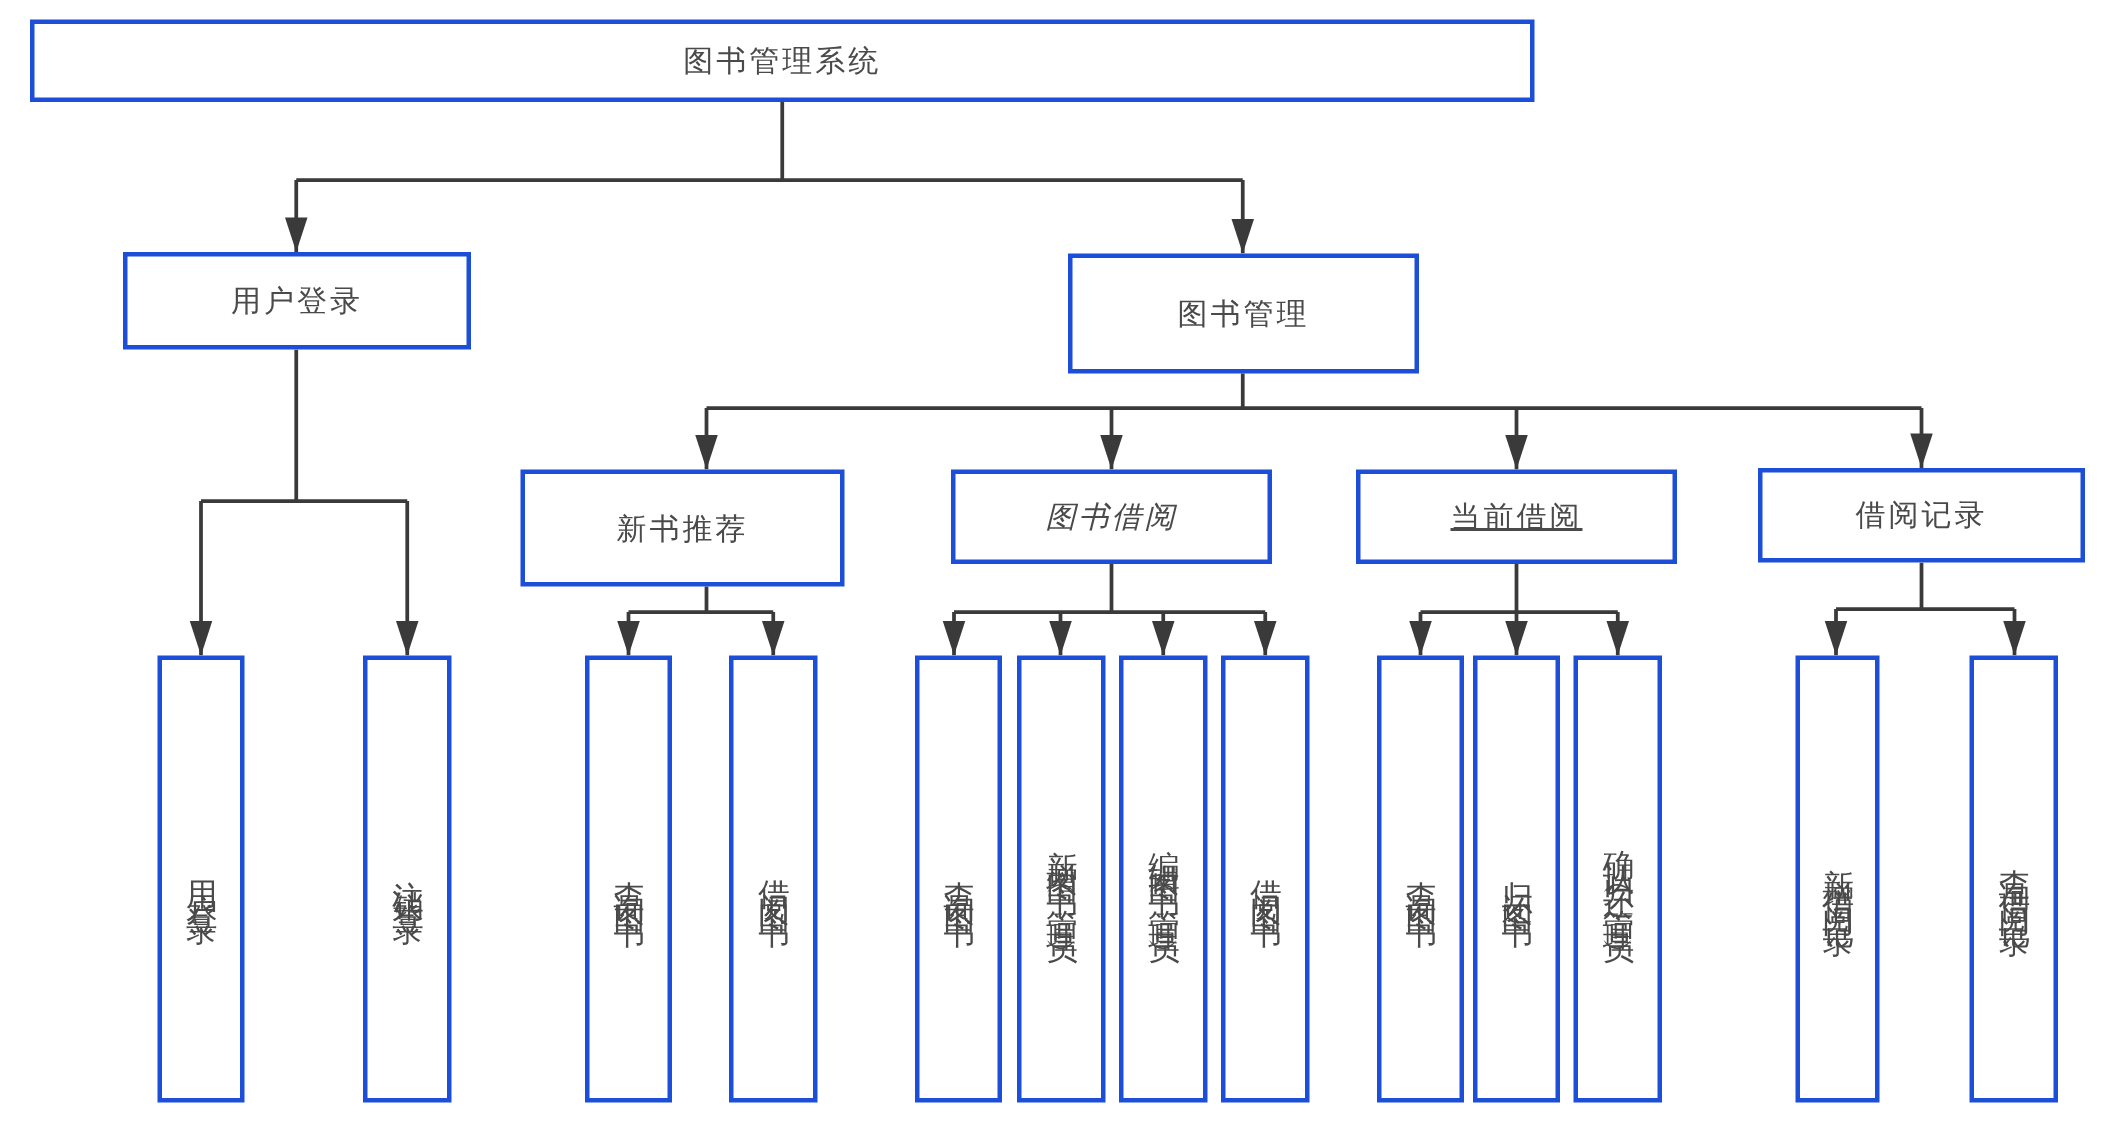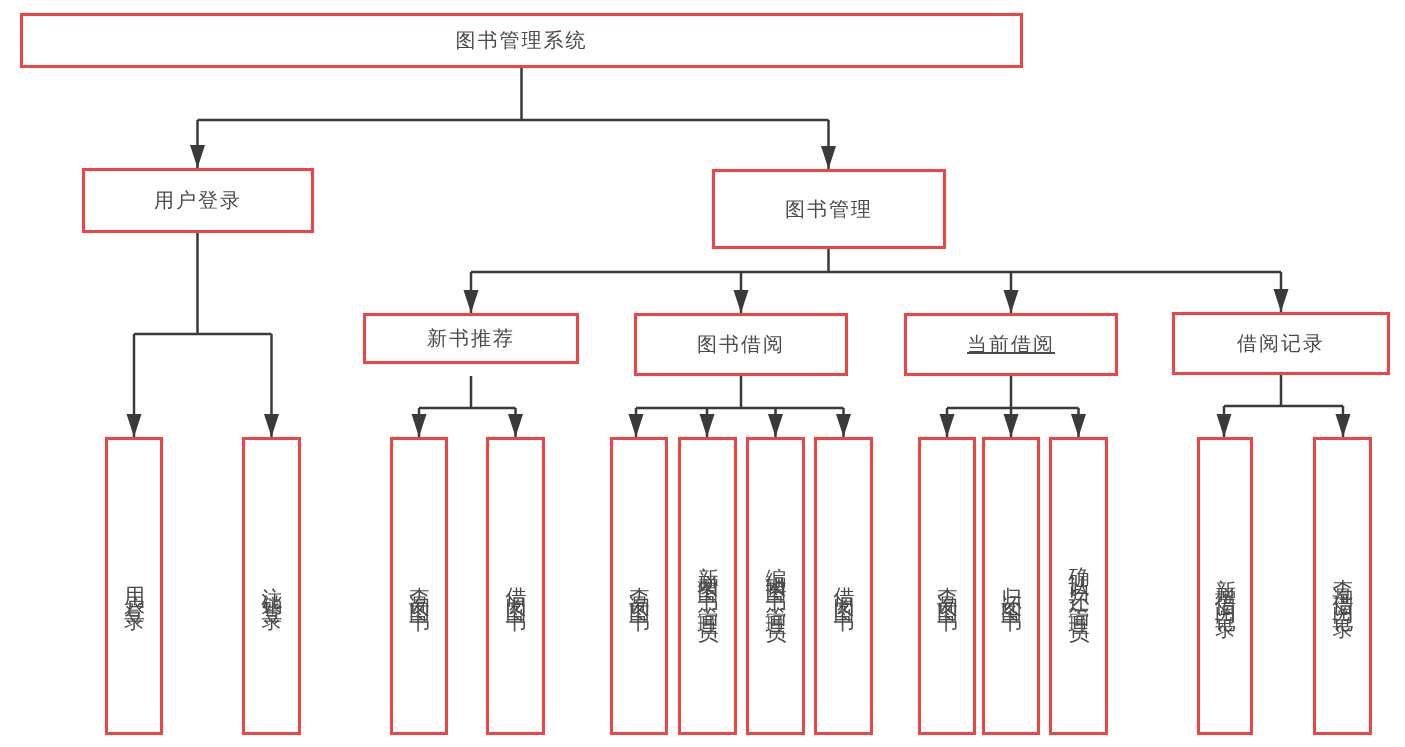--- a/index.html
+++ b/index.html
@@ -19,21 +19,21 @@
     position: absolute;
     left: 0;
     top: 0;
     width: 1405px;
     height: 747px;
     pointer-events: none;
   }
   .node {
     position: absolute;
     box-sizing: border-box;
-    border: 3px solid #ef4444;
+    border: 3px solid #1d4ed8;
     background: #ffffff;
     color: #4a4a4a;
     display: flex;
     align-items: center;
     justify-content: center;
     font-size: 20px;
     letter-spacing: 2px;
     white-space: nowrap;
     z-index: 2;
   }
@@ -105,22 +105,22 @@
     <path class="line" d="M1281 375 V407 M1224 406 H1343"></path>
     <path class="line" marker-end="url(#ah)" d="M1224 406 V437"></path>
     <path class="line" marker-end="url(#ah)" d="M1343 406 V437"></path>
   </svg>
 
   <div class="node" style="left:20px; top:13px; width:1003px; height:55px;">图书管理系统</div>
 
   <div class="node" style="left:82px; top:168px; width:232px; height:65px;">用户登录</div>
   <div class="node" style="left:712px; top:169px; width:234px; height:80px;">图书管理</div>
 
-  <div class="node" style="left:363px; top:313px; width:216px; height:51px;font-family:Liberation Mono, monospace;">新书推荐</div>
-  <div class="node" style="left:634px; top:313px; width:214px; height:63px;">图书借阅</div>
+  <div class="node" style="left:347px; top:313px; width:216px; height:78px;font-family:Liberation Mono, monospace;">新书推荐</div>
+  <div class="node" style="left:634px; top:313px; width:214px; height:63px;font-style:italic;">图书借阅</div>
   <div class="node" style="left:904px; top:313px; width:214px; height:63px;text-decoration:underline;">当前借阅</div>
   <div class="node" style="left:1172px; top:312px; width:218px; height:63px;">借阅记录</div>
 
   <div class="node vert" style="left:105px; top:437px; width:58px; height:298px;">用户登录</div>
   <div class="node vert" style="left:242px; top:437px; width:59px; height:298px;">注销登录</div>
 
   <div class="node vert" style="left:390px; top:437px; width:58px; height:298px;">查询图书</div>
   <div class="node vert" style="left:486px; top:437px; width:59px; height:298px;">借阅图书</div>
 
   <div class="node vert" style="left:610px; top:437px; width:58px; height:298px;">查询图书</div>

